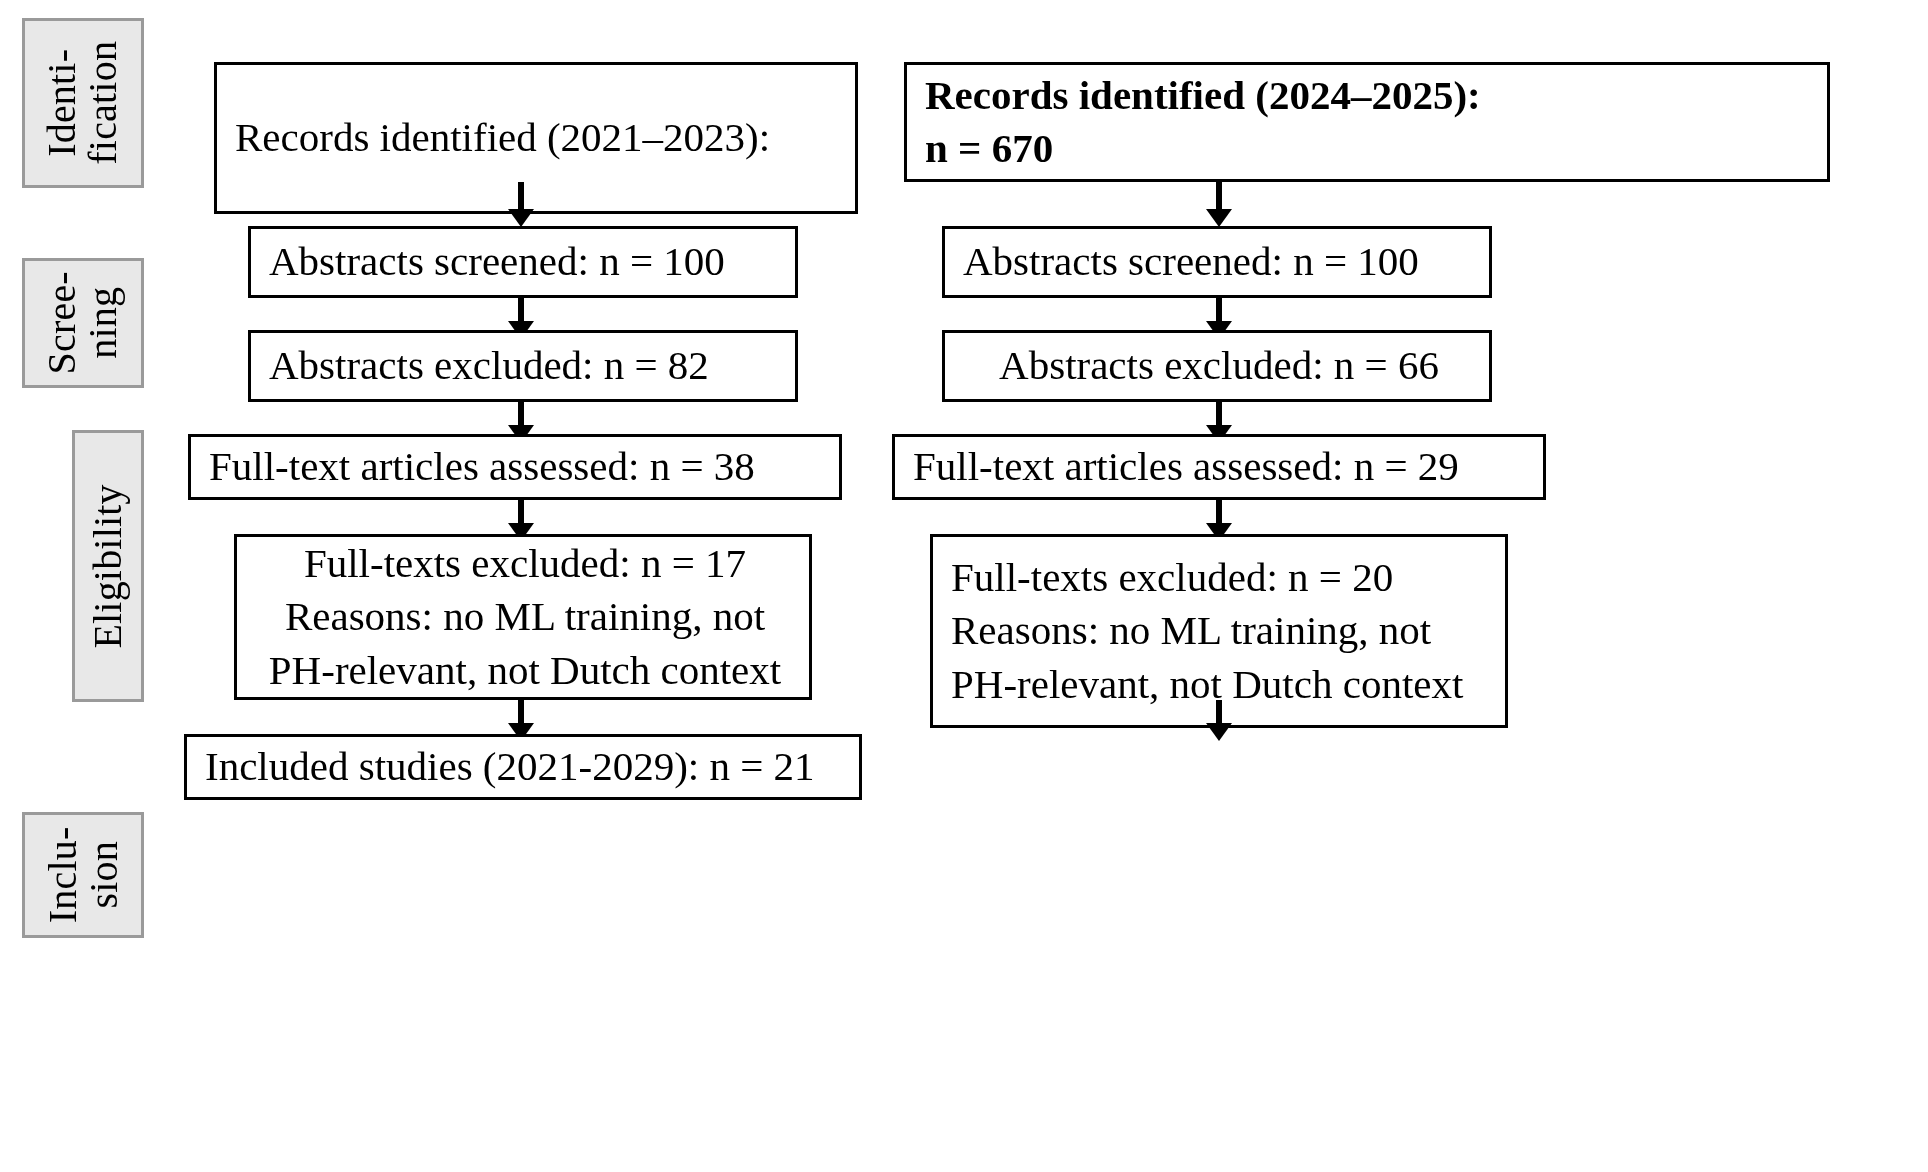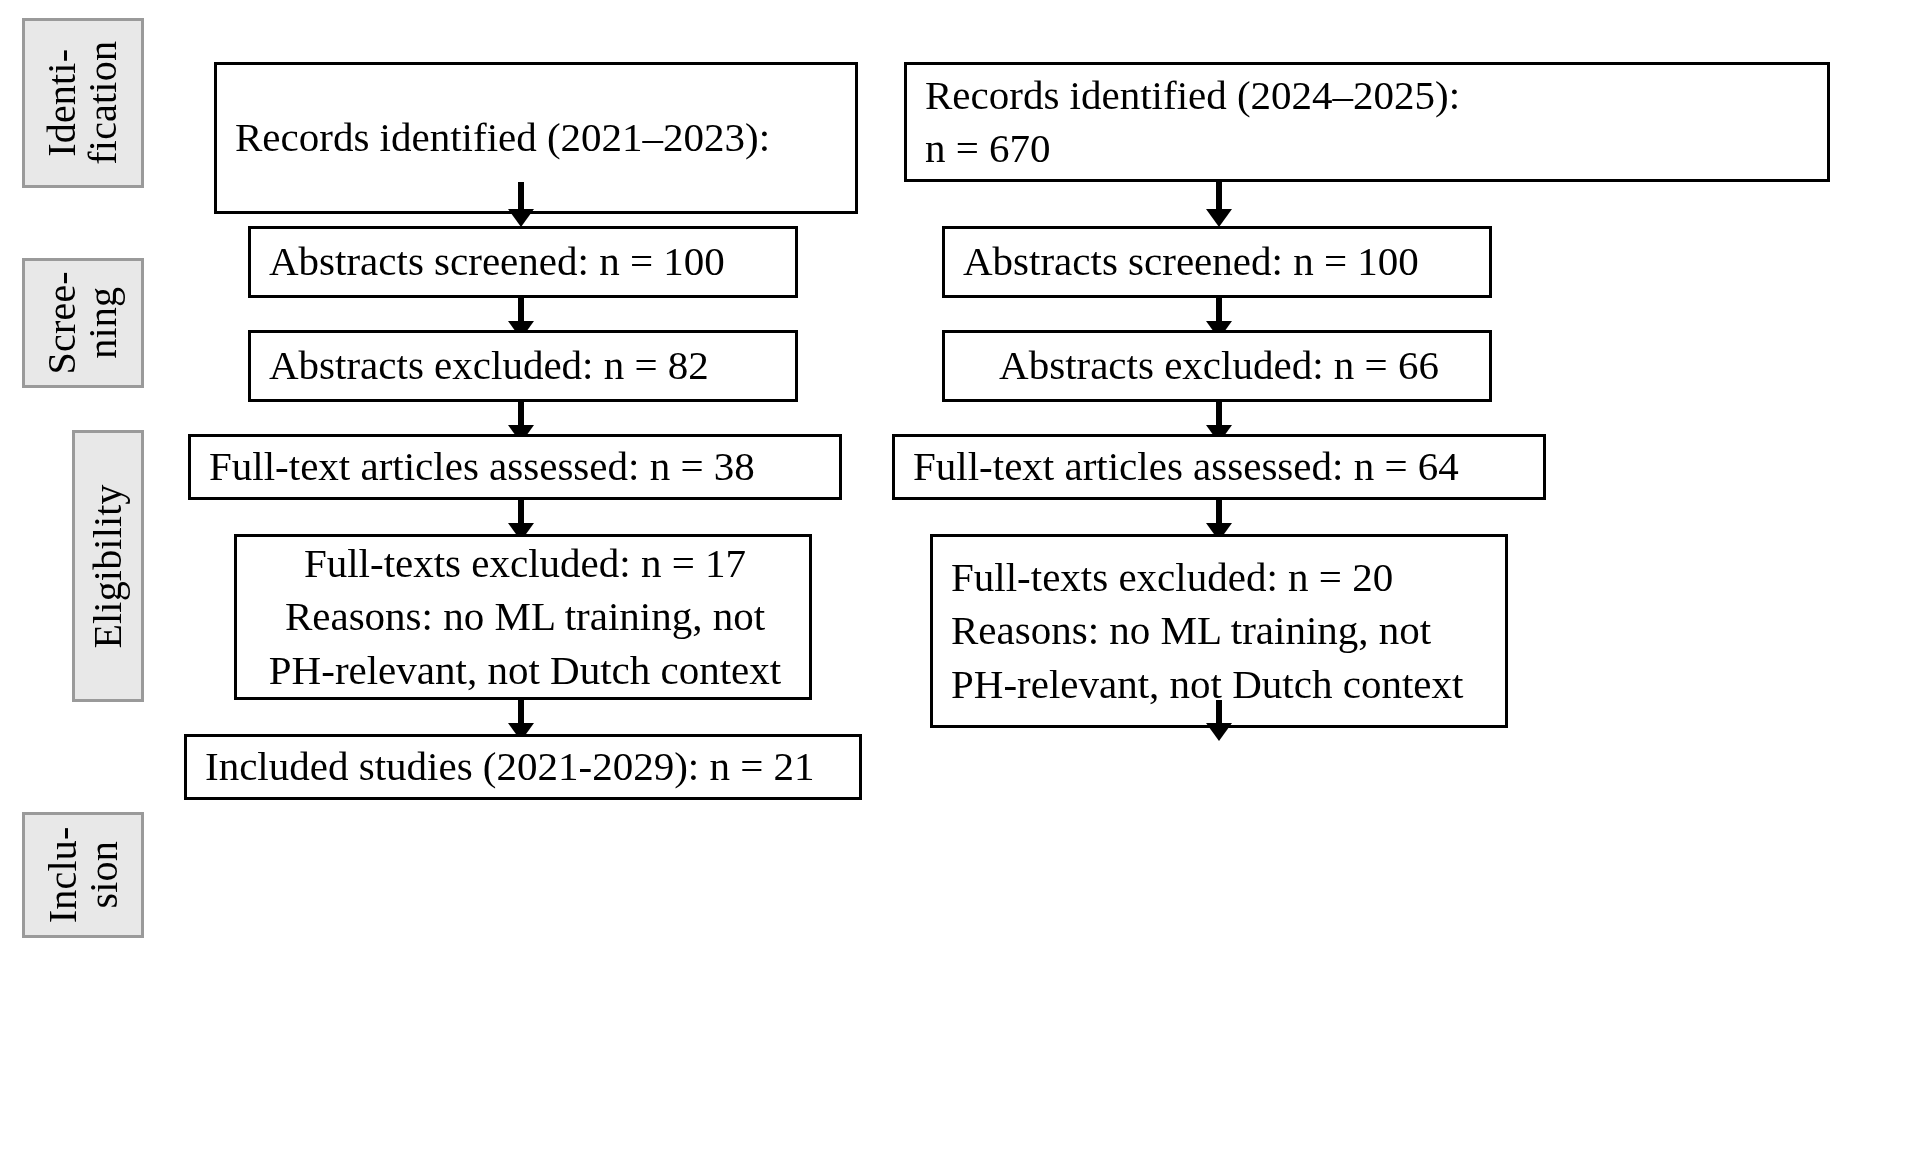--- a/index.html
+++ b/index.html
@@ -141,41 +141,41 @@
     <span class="line">Reasons: no ML training, not</span>
     <span class="line">PH-relevant, not Dutch context</span>
   </div>
 
   <div class="arrow" style="left:518px; top:700px; height:24px;"></div>
 
   <div class="flow-box" style="left:184px; top:734px; width:678px; height:66px;">
     <span class="line">Included studies (2021-2029): n = 21</span>
   </div>
 
-  <div class="flow-box" style="left:904px; top:62px; width:926px; height:120px;">
+  <div class="flow-box" style="left:904px; top:62px; width:926px; height:120px;font-weight:bold;">
     <span class="line">Records identified (2024–2025):</span>
     <span class="line">n = 670</span>
   </div>
 
   <div class="arrow" style="left:1216px; top:182px; height:28px;"></div>
 
   <div class="flow-box" style="left:942px; top:226px; width:550px; height:72px;">
     <span class="line">Abstracts screened: n = 100</span>
   </div>
 
   <div class="arrow" style="left:1216px; top:298px; height:24px;"></div>
 
   <div class="flow-box" style="left:942px; top:330px; width:550px; height:72px;text-align:center;">
     <span class="line">Abstracts excluded: n = 66</span>
   </div>
 
   <div class="arrow" style="left:1216px; top:402px; height:24px;"></div>
 
   <div class="flow-box" style="left:892px; top:434px; width:654px; height:66px;">
-    <span class="line">Full-text articles assessed: n = 64</span>
+    <span class="line">Full-text articles assessed: n = 29</span>
   </div>
 
   <div class="arrow" style="left:1216px; top:500px; height:24px;"></div>
 
   <div class="flow-box" style="left:930px; top:534px; width:578px; height:194px;">
     <span class="line">Full-texts excluded: n = 20</span>
     <span class="line">Reasons: no ML training, not</span>
     <span class="line">PH-relevant, not Dutch context</span>
   </div>
 

